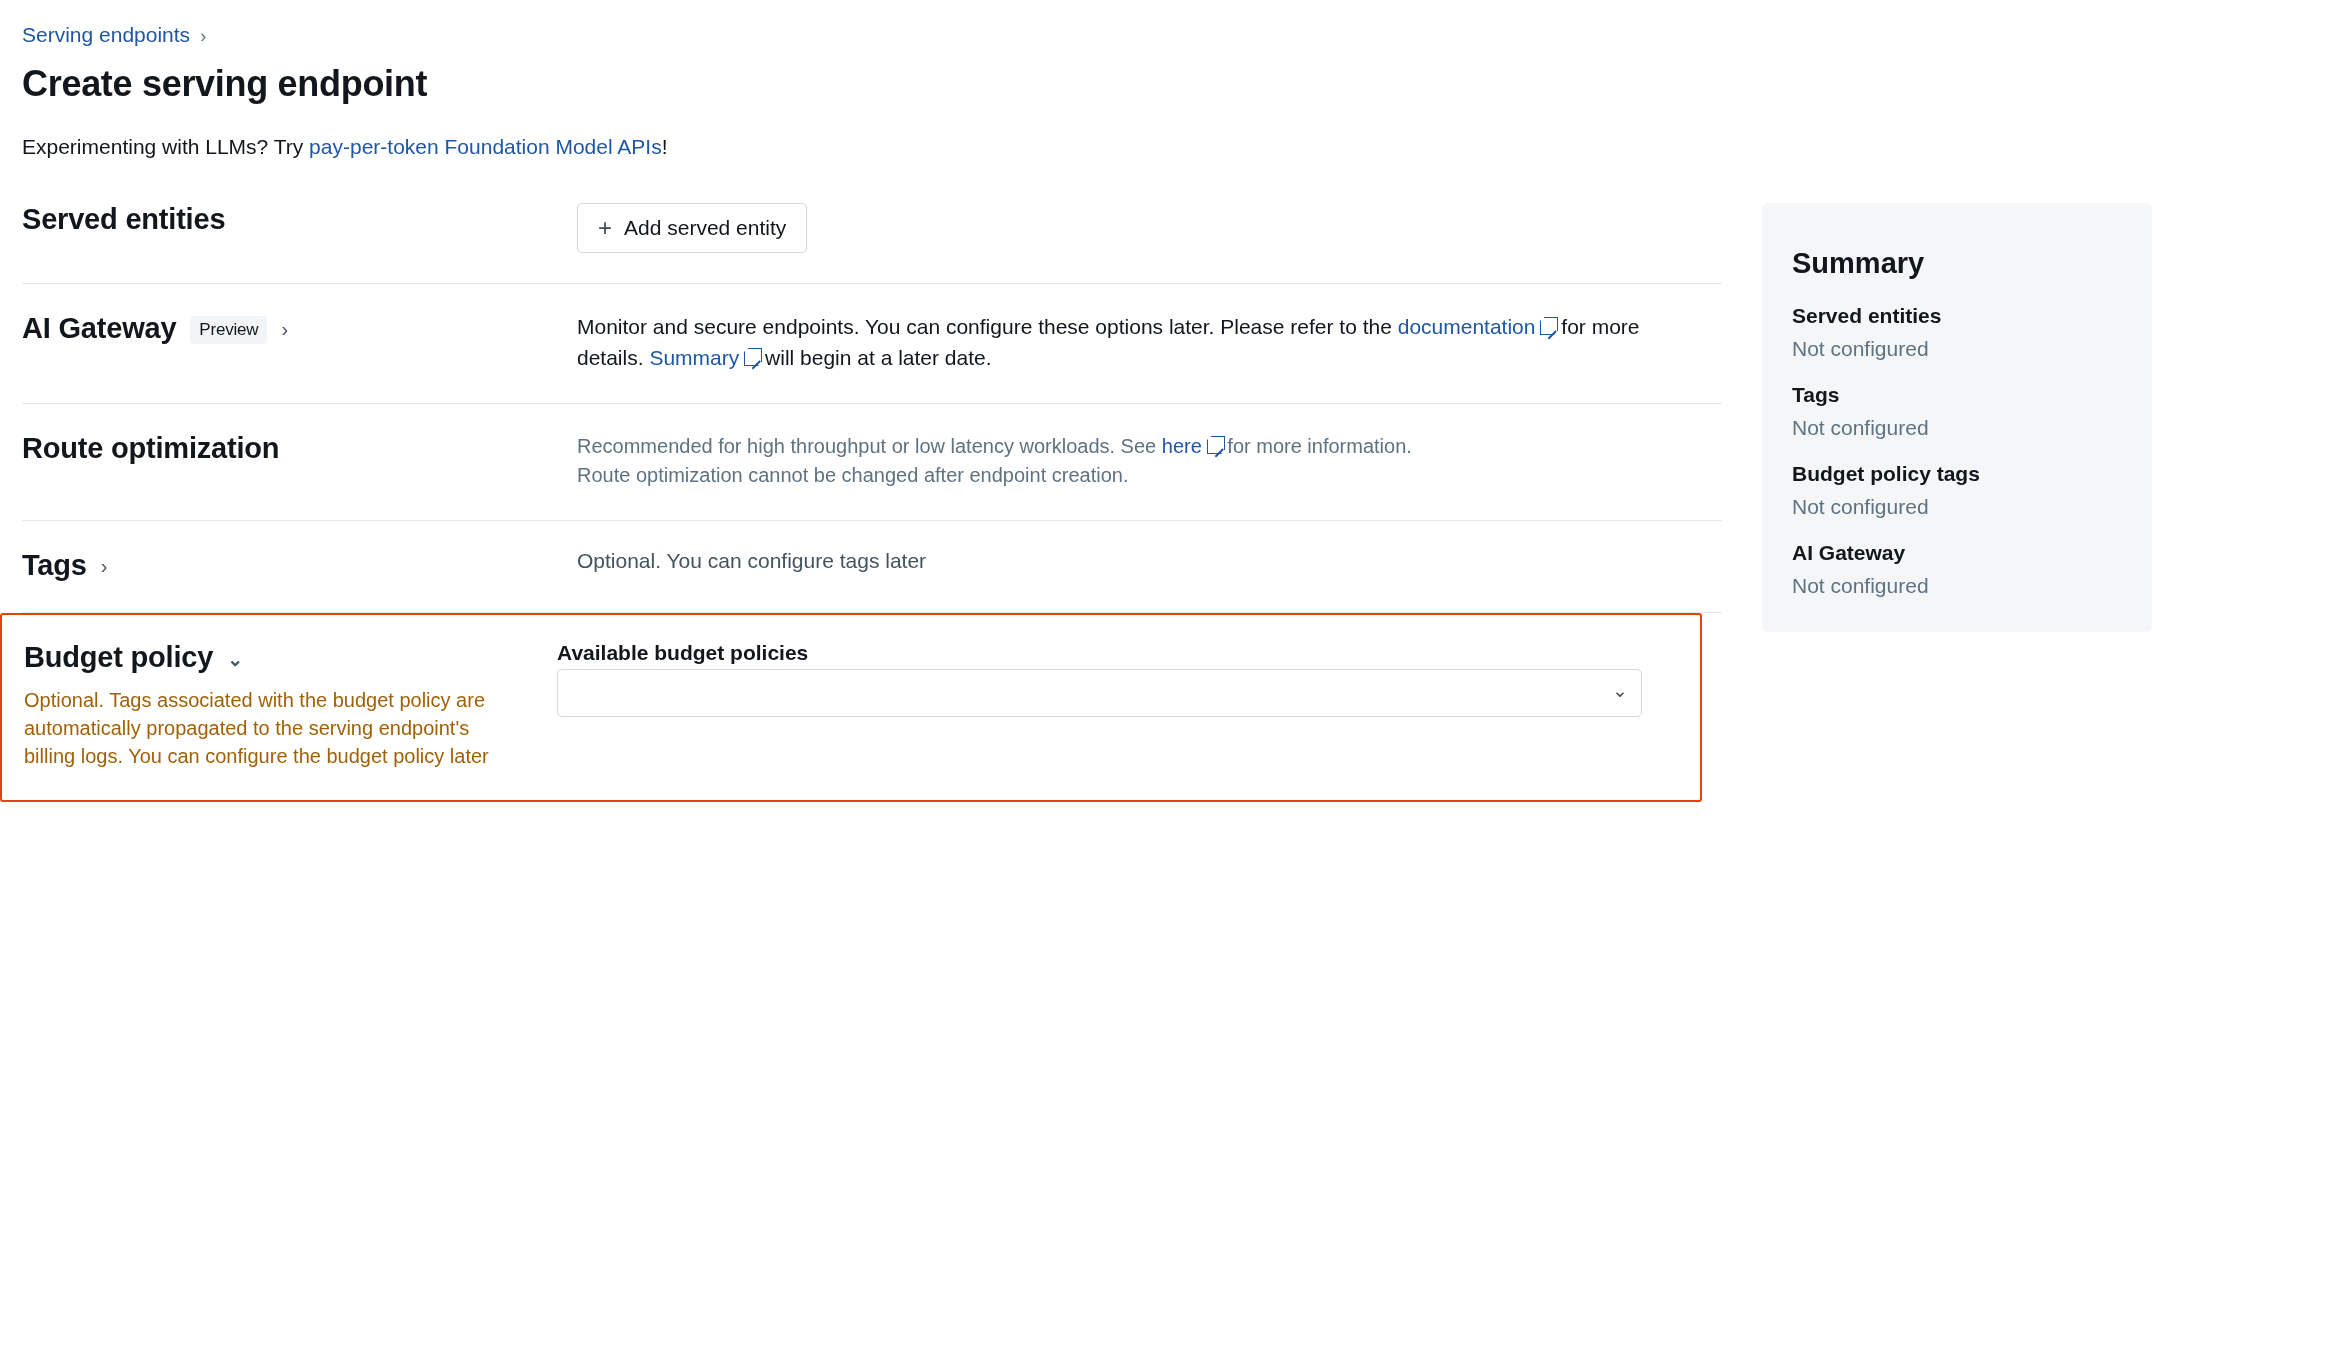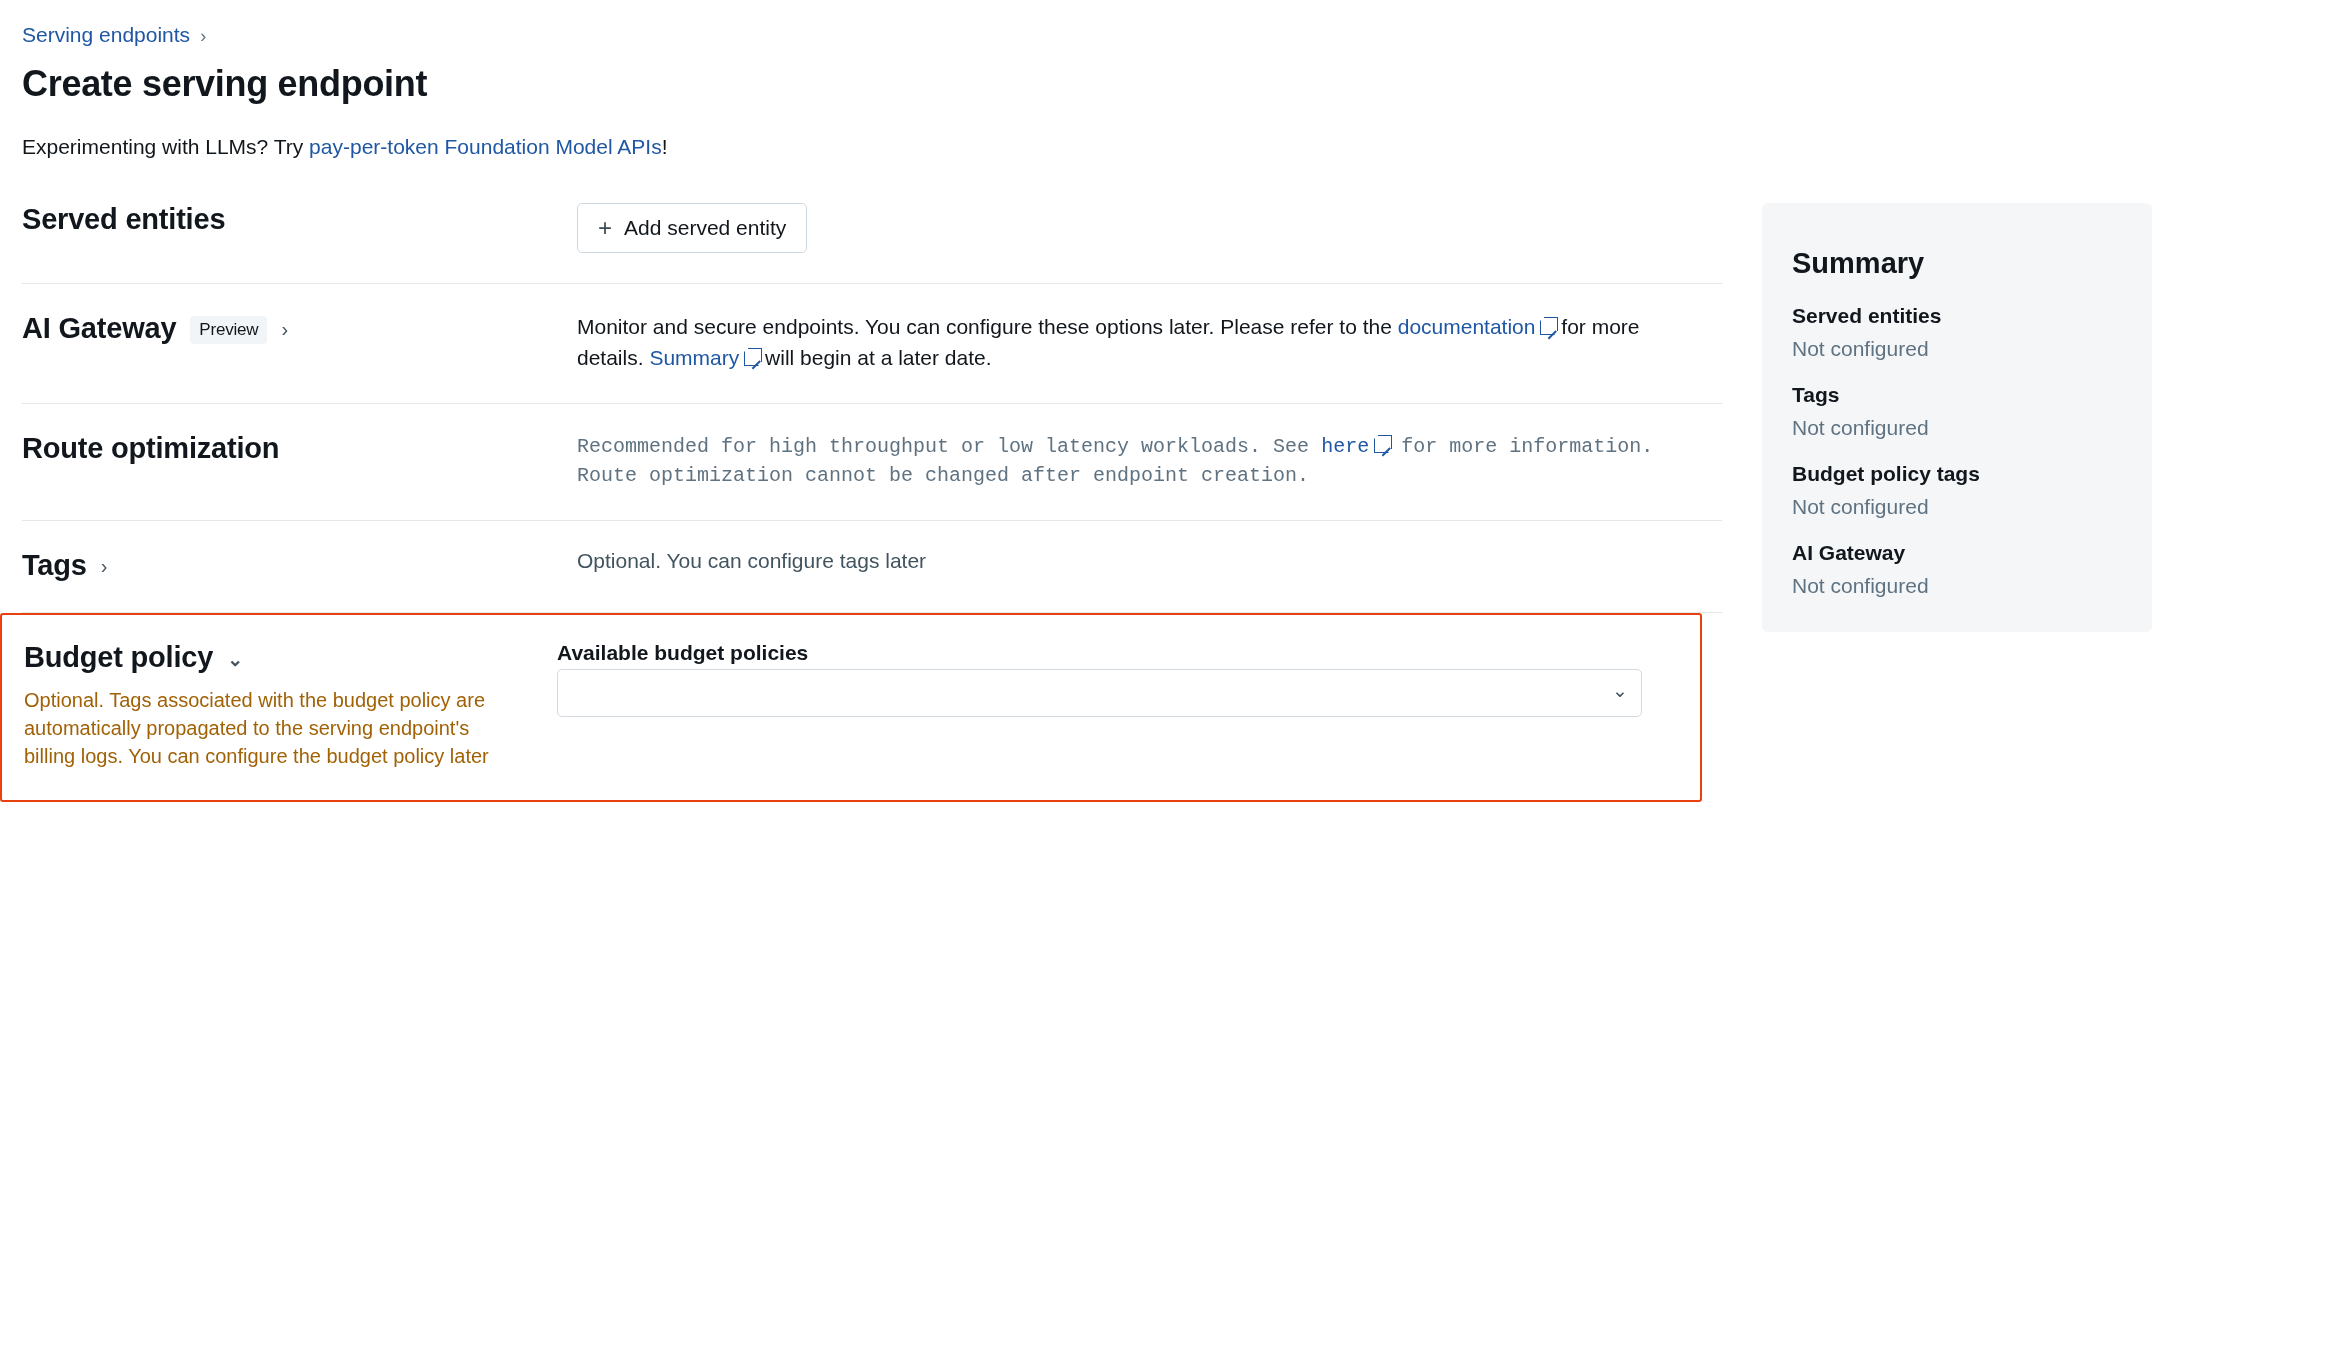--- a/index.html
+++ b/index.html
@@ -211,21 +211,20 @@
     flex: 0 0 26px;
   }
   .checkbox-label {
     font-size: 21px;
     color: #11171c;
   }
   .muted-text {
     font-size: 20px;
     color: #5f7281;
     line-height: 1.45;
-    font-family: Liberation Mono, monospace;
   }
   .muted-text a { color: #1f57a4; text-decoration: none; }
 
   .opt-text {
     font-size: 21px;
     color: #42545f;
   }
 
   
   .row.highlight {

